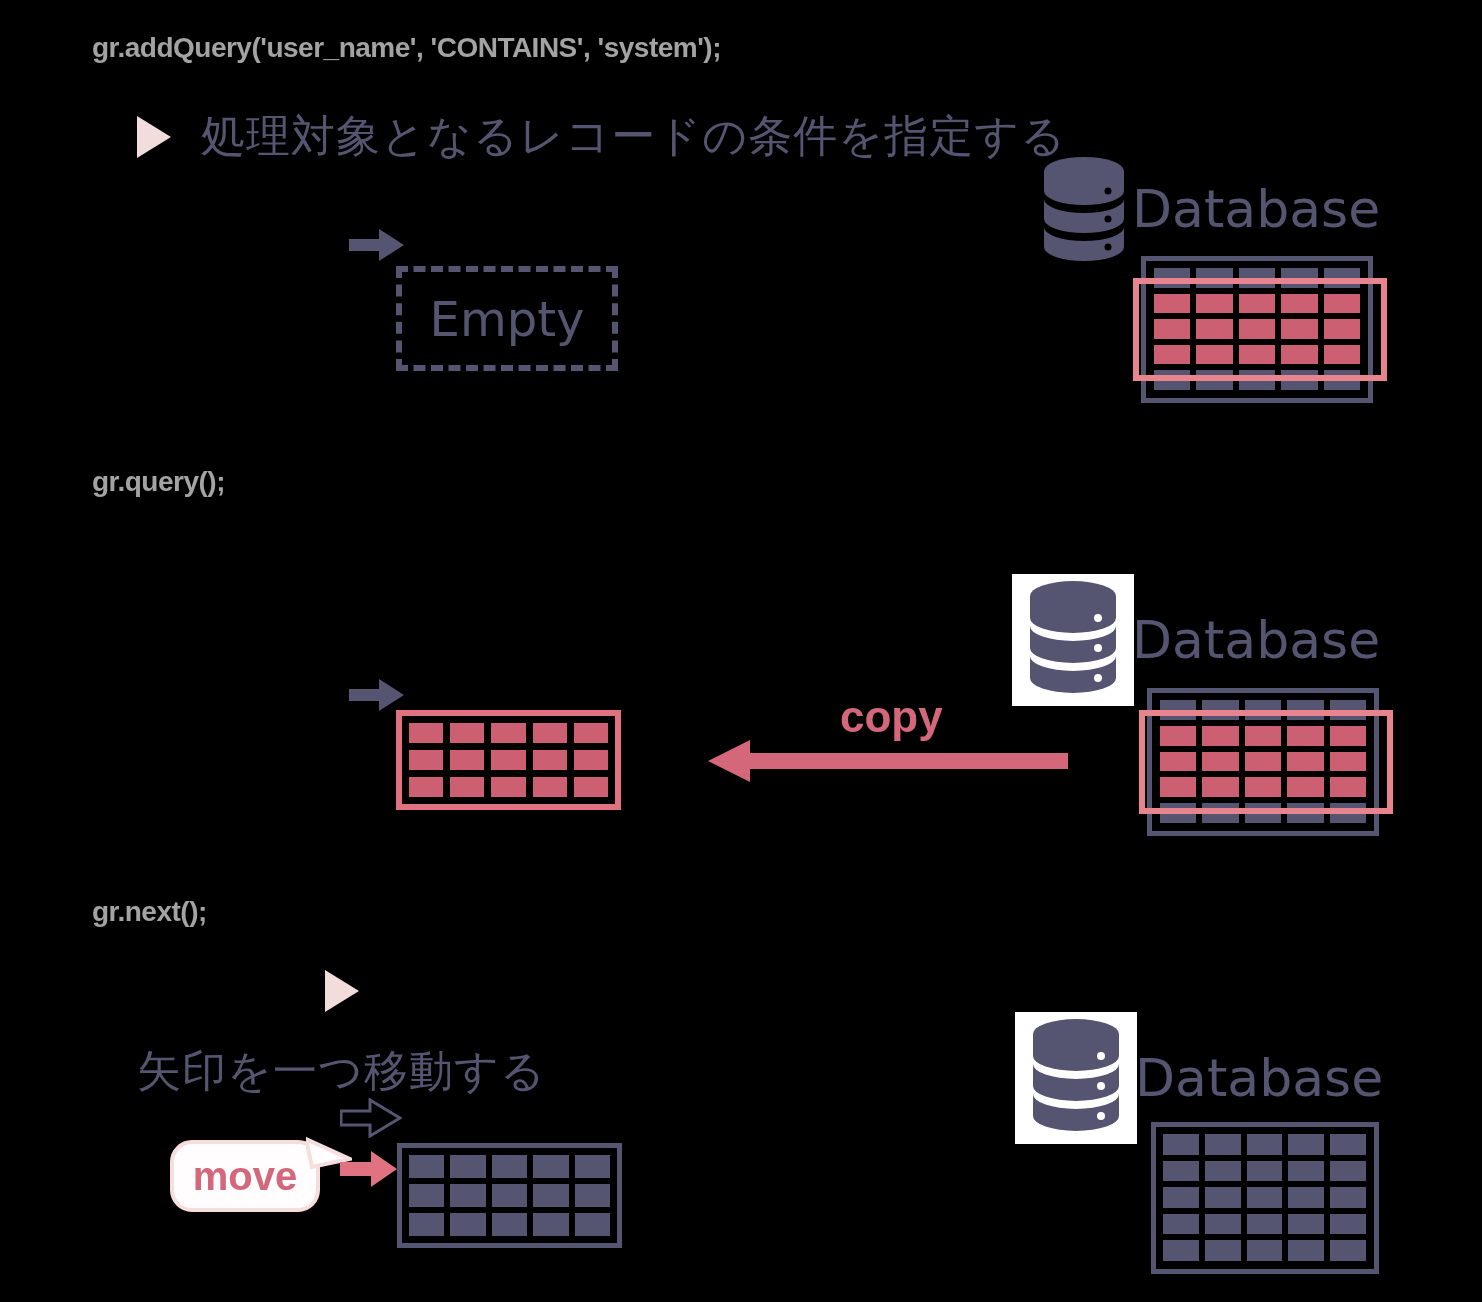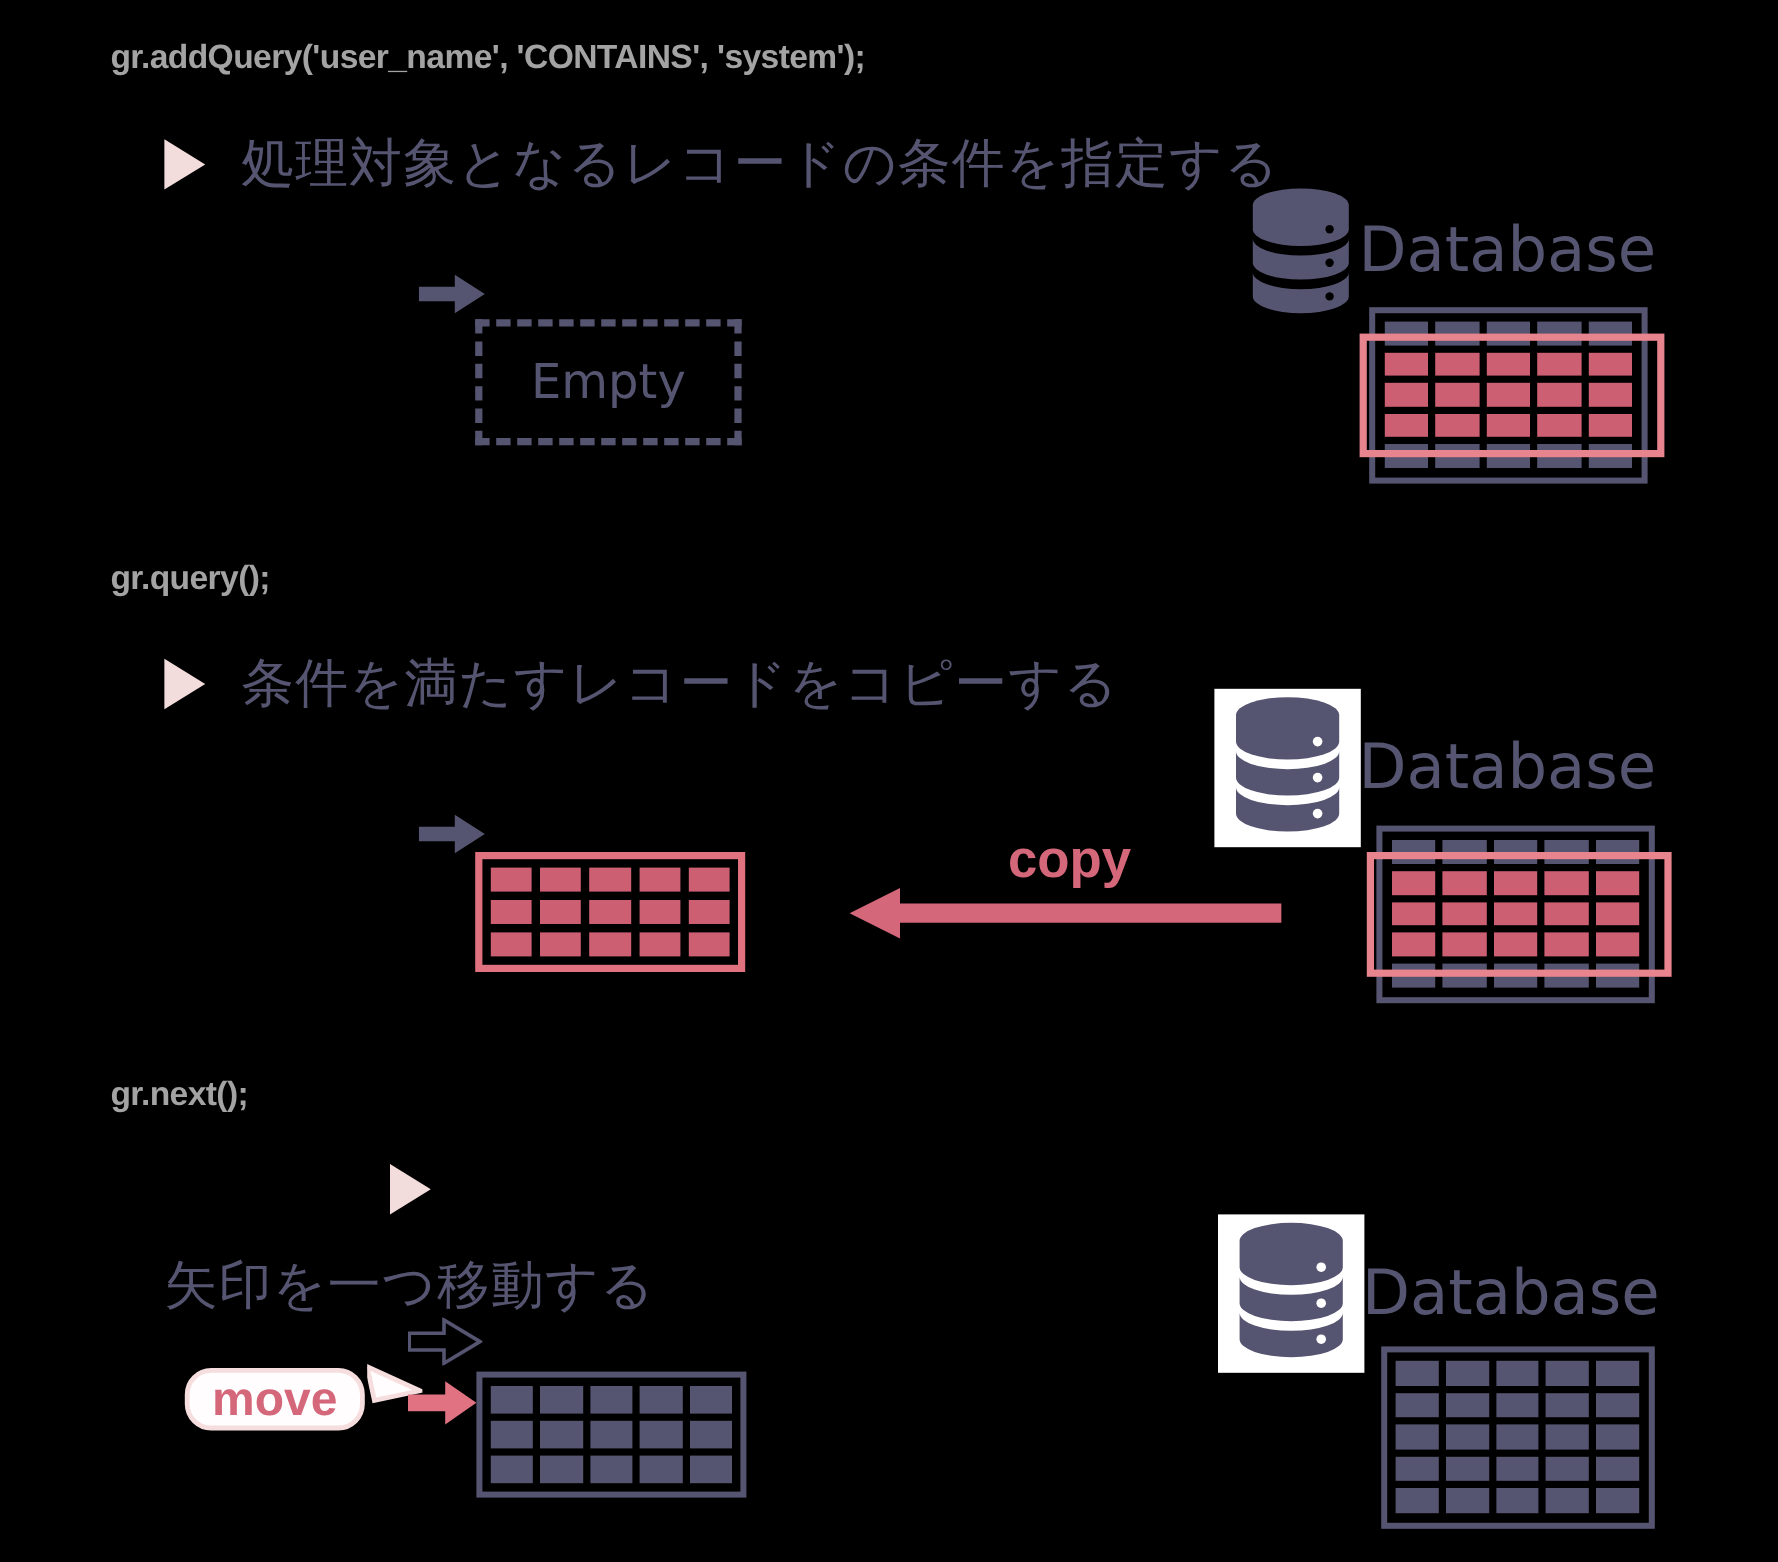--- a/index.html
+++ b/index.html
@@ -79,21 +79,21 @@
   .arrow-hollow{position:absolute;}
   .arrow-pink{position:absolute;}
 
   
   .empty-box{
     position:absolute;box-sizing:border-box;
     border:6px dashed #565571;
     display:flex;align-items:center;justify-content:center;
   }
   .empty-label{
-    font-size:40px;color:#565571;
+    font-size:48px;color:#565571;
     font-family:"DejaVu Sans","Liberation Sans",sans-serif;
   }
 
   
   .copy-label{
     position:absolute;
     font-size:44px;font-weight:700;color:#D4677A;
     font-family:"Liberation Sans","DejaVu Sans",sans-serif;
   }
 
@@ -178,24 +178,20 @@
     <div class="cell"></div>
     <div class="cell"></div>
     <div class="cell"></div>
     <div class="cell"></div>
     <div class="cell"></div>
   </div>
   <div class="hl-frame" style="left:1133px;top:278px;width:254px;height:103px;"></div>
 
   <div class="code-line" style="left:92px;top:466px;">gr.query();</div>
 
-  <div class="bullet-row" style="left:137px;top:540px;">
-    <div class="bullet-tri"></div>
-    <div class="bullet-text">条件を満たすレコードをコピーする</div>
-  </div>
 
   <svg class="arrow-small" style="left:349px;top:678px;" width="56" height="34" viewBox="0 0 56 34">
     <path d="M0 11 H30 V1 L55 17 L30 33 V23 H0 Z" fill="#565571"></path>
   </svg>
 
   <div class="res-tbl" style="left:396px;top:710px;width:225px;height:100px;"></div>
   <div class="res-grid" style="left:402px;top:716px;width:213px;height:88px;
               grid-template-columns:repeat(5,1fr);grid-template-rows:repeat(3,1fr);">
     <div class="cell pink"></div>
     <div class="cell pink"></div>
@@ -274,21 +270,21 @@
 
   <div class="bullet-row" style="left:137px;top:970px;flex-direction:column;">
     <div class="bullet-tri"></div>
     <div class="bullet-text">矢印を一つ移動する</div>
   </div>
 
   <svg class="arrow-hollow" style="left:340px;top:1098px;" width="62" height="40" viewBox="0 0 62 40">
     <path d="M1 13 H30 V2 L60 20 L30 38 V27 H1 Z" fill="none" stroke="#565571" stroke-width="3"></path>
   </svg>
 
-  <div class="move-bubble" style="left:154px;top:1140px;width:150px;height:52px;">
+  <div class="move-bubble" style="left:170px;top:1140px;width:150px;height:72px;">
     <span class="move-label">move</span>
   </div>
   <svg class="bubble-tail" style="left:306px;top:1133px;" width="46" height="50" viewBox="0 0 46 50">
     <path d="M0 6 L44 26 L6 34 Z" fill="#FFFDFD" stroke="#F7DEDE" stroke-width="4"></path>
   </svg>
 
   <svg class="arrow-pink" style="left:340px;top:1150px;" width="58" height="38" viewBox="0 0 58 38">
     <path d="M0 12 H31 V1 L57 19 L31 37 V26 H0 Z" fill="#E07282"></path>
   </svg>
 

